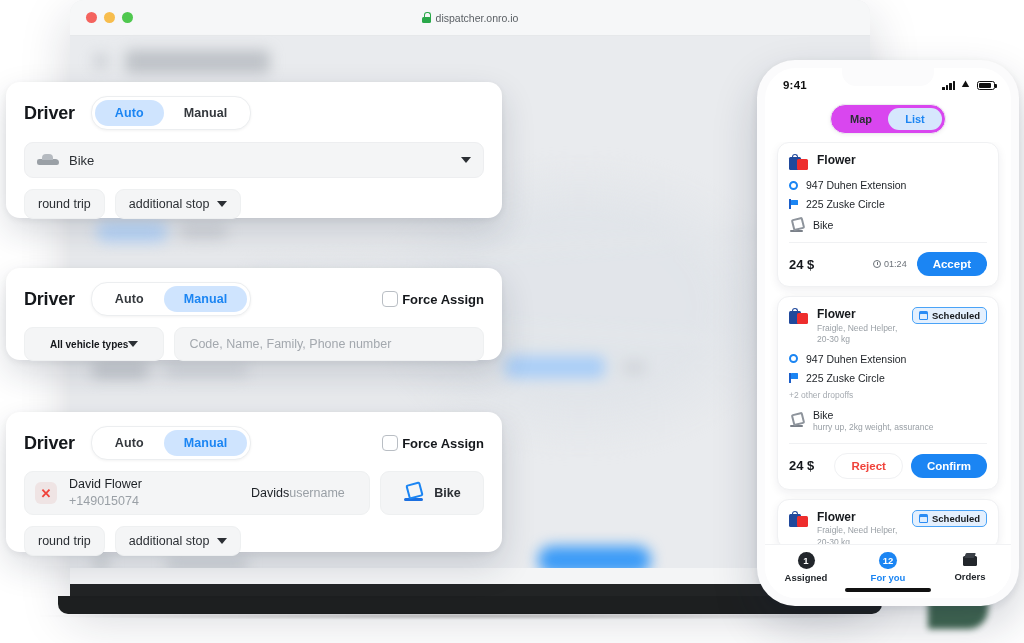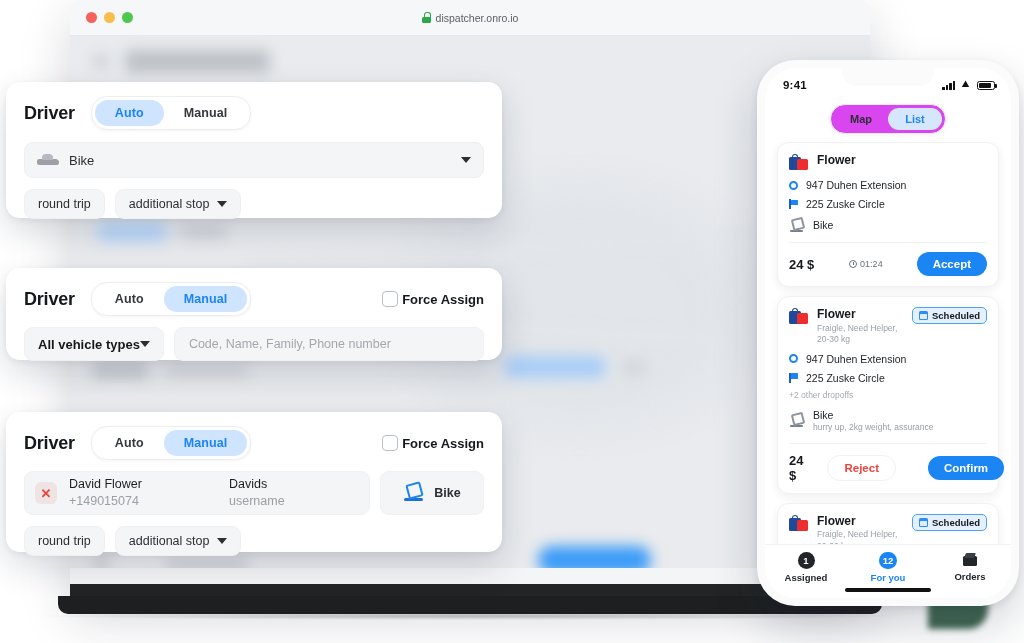--- a/index.html
+++ b/index.html
@@ -109,39 +109,39 @@
   .pill-row { margin: 11px 18px 0 18px; display:flex; gap:10px; }
   .pill {
     background:#f4f5f6; border:1px solid #eef0f1; border-radius: 9px; height: 30px;
     display:flex; align-items:center; padding: 0 13px; font-size:12.5px; color:#2b2f34; cursor:pointer;
   }
   .pill .caret { margin-left:8px; border-top-color:#2b2f34; }
 
   .filter-row { margin: 11px 18px 0 18px; display:flex; gap:10px; align-items:center; }
   .vehicle-pill {
     background:#f4f5f6; border:1px solid #eef0f1; border-radius:9px; height:34px;
-    display:flex; align-items:center; padding:0 13px; font-size:13px; font-weight:bold; color:#15181c; cursor:pointer;
+    display:flex; align-items:center; padding:0 25px; font-size:10px; font-weight:bold; color:#15181c; cursor:pointer;
   }
   .search-field {
     flex:1; background:#f4f5f6; border:1px solid #eef0f1; border-radius:9px; height:34px;
     display:flex; align-items:center; padding:0 14px; font-size:12.5px; color:#a3a8ae;
   }
 
   
   .driver-row { margin: 11px 18px 0 18px; display:flex; gap:10px; align-items:stretch; }
   .driver-info {
     flex:1; background:#f4f5f6; border:1px solid #eef0f1; border-radius:9px; height:44px;
     display:flex; align-items:center; padding: 0 10px;
   }
   .xbox { width:22px; height:22px; border-radius:6px; background:#efe4e4; display:flex; align-items:center; justify-content:center;
           color:#f0423a; font-size:13px; font-weight:bold; line-height:1; }
   .dname { margin-left:12px; display:flex; flex-direction:column; justify-content:center; min-width:160px; }
   .dname .n { font-size:12.5px; color:#1c2025; line-height:1.35; }
   .dname .p { font-size:12.5px; color:#9aa0a6; line-height:1.35; }
-  .duser { margin-left:0; display:flex; flex-direction:column; justify-content:center; }
+  .duser { margin-left:22px; display:flex; flex-direction:row; justify-content:center; }
   .duser .n { font-size:12.5px; color:#1c2025; line-height:1.35; }
   .duser .p { font-size:12.5px; color:#9aa0a6; line-height:1.35; }
   .veh-box {
     width: 104px; background:#f4f5f6; border:1px solid #eef0f1; border-radius:9px;
     display:flex; align-items:center; justify-content:center; gap:9px; font-size:12.5px; color:#2b2f34; font-weight:bold;
   }
 
   
   .phone {
     position:absolute; left: 757px; top: 60px; width: 262px; height: 546px;
@@ -201,21 +201,21 @@
   .addr-txt { font-size:10.5px; color:#1c2025; }
   .more-drop { font-size:8.5px; color:#a6abb1; margin:6px 0 0 0; }
 
   .veh-line { display:flex; align-items:center; gap:9px; margin-top:9px; padding-bottom:9px; }
   .bike-mini { width:15px; height:14px; flex:none; position:relative; }
   .bike-mini::before{content:"";position:absolute;left:1px;bottom:1px;width:13px;height:2px;background:#7a8089;border-radius:1px;}
   .bike-mini::after{content:"";position:absolute;left:3px;bottom:3px;width:8px;height:8px;border:2px solid #8e949c;border-radius:2px;transform:rotate(-14deg);}
   .veh-name { font-size:10.5px; color:#1c2025; line-height:1.3; }
   .veh-note { font-size:8.5px; color:#9aa0a6; line-height:1.35; }
 
-  .ofoot { border-top:1px solid #f0f1f3; display:flex; align-items:center; padding: 9px 0 10px 0; gap: 24px; }
+  .ofoot { border-top:1px solid #f0f1f3; display:flex; align-items:center; padding: 9px 0 10px 0; }
   .price { font-size:13px; font-weight:bold; color:#15181c; }
   .timer { margin-left:auto; display:flex; align-items:center; gap:3px; font-size:9px; color:#6c7279; }
   .clock { width:8px;height:8px;border:1.2px solid #6c7279;border-radius:50%; position:relative; }
   .clock::after{content:"";position:absolute;left:3px;top:1.3px;width:1px;height:3px;background:#6c7279;}
   .btn-accept { margin-left:10px; background:#1b85f3; color:#fff; font-size:11.5px; font-weight:bold;
                 border-radius:14px; padding:6px 16px; cursor:pointer; }
   .btn-reject { margin-left:auto; color:#f0423a; font-size:11.5px; font-weight:bold;
                 border:1px solid #f0f1f3; background:#fff; border-radius:14px; padding:6px 16px; cursor:pointer; }
   .btn-confirm { margin-left:8px; background:#1b85f3; color:#fff; font-size:11.5px; font-weight:bold;
                 border-radius:14px; padding:6px 16px; cursor:pointer; }

